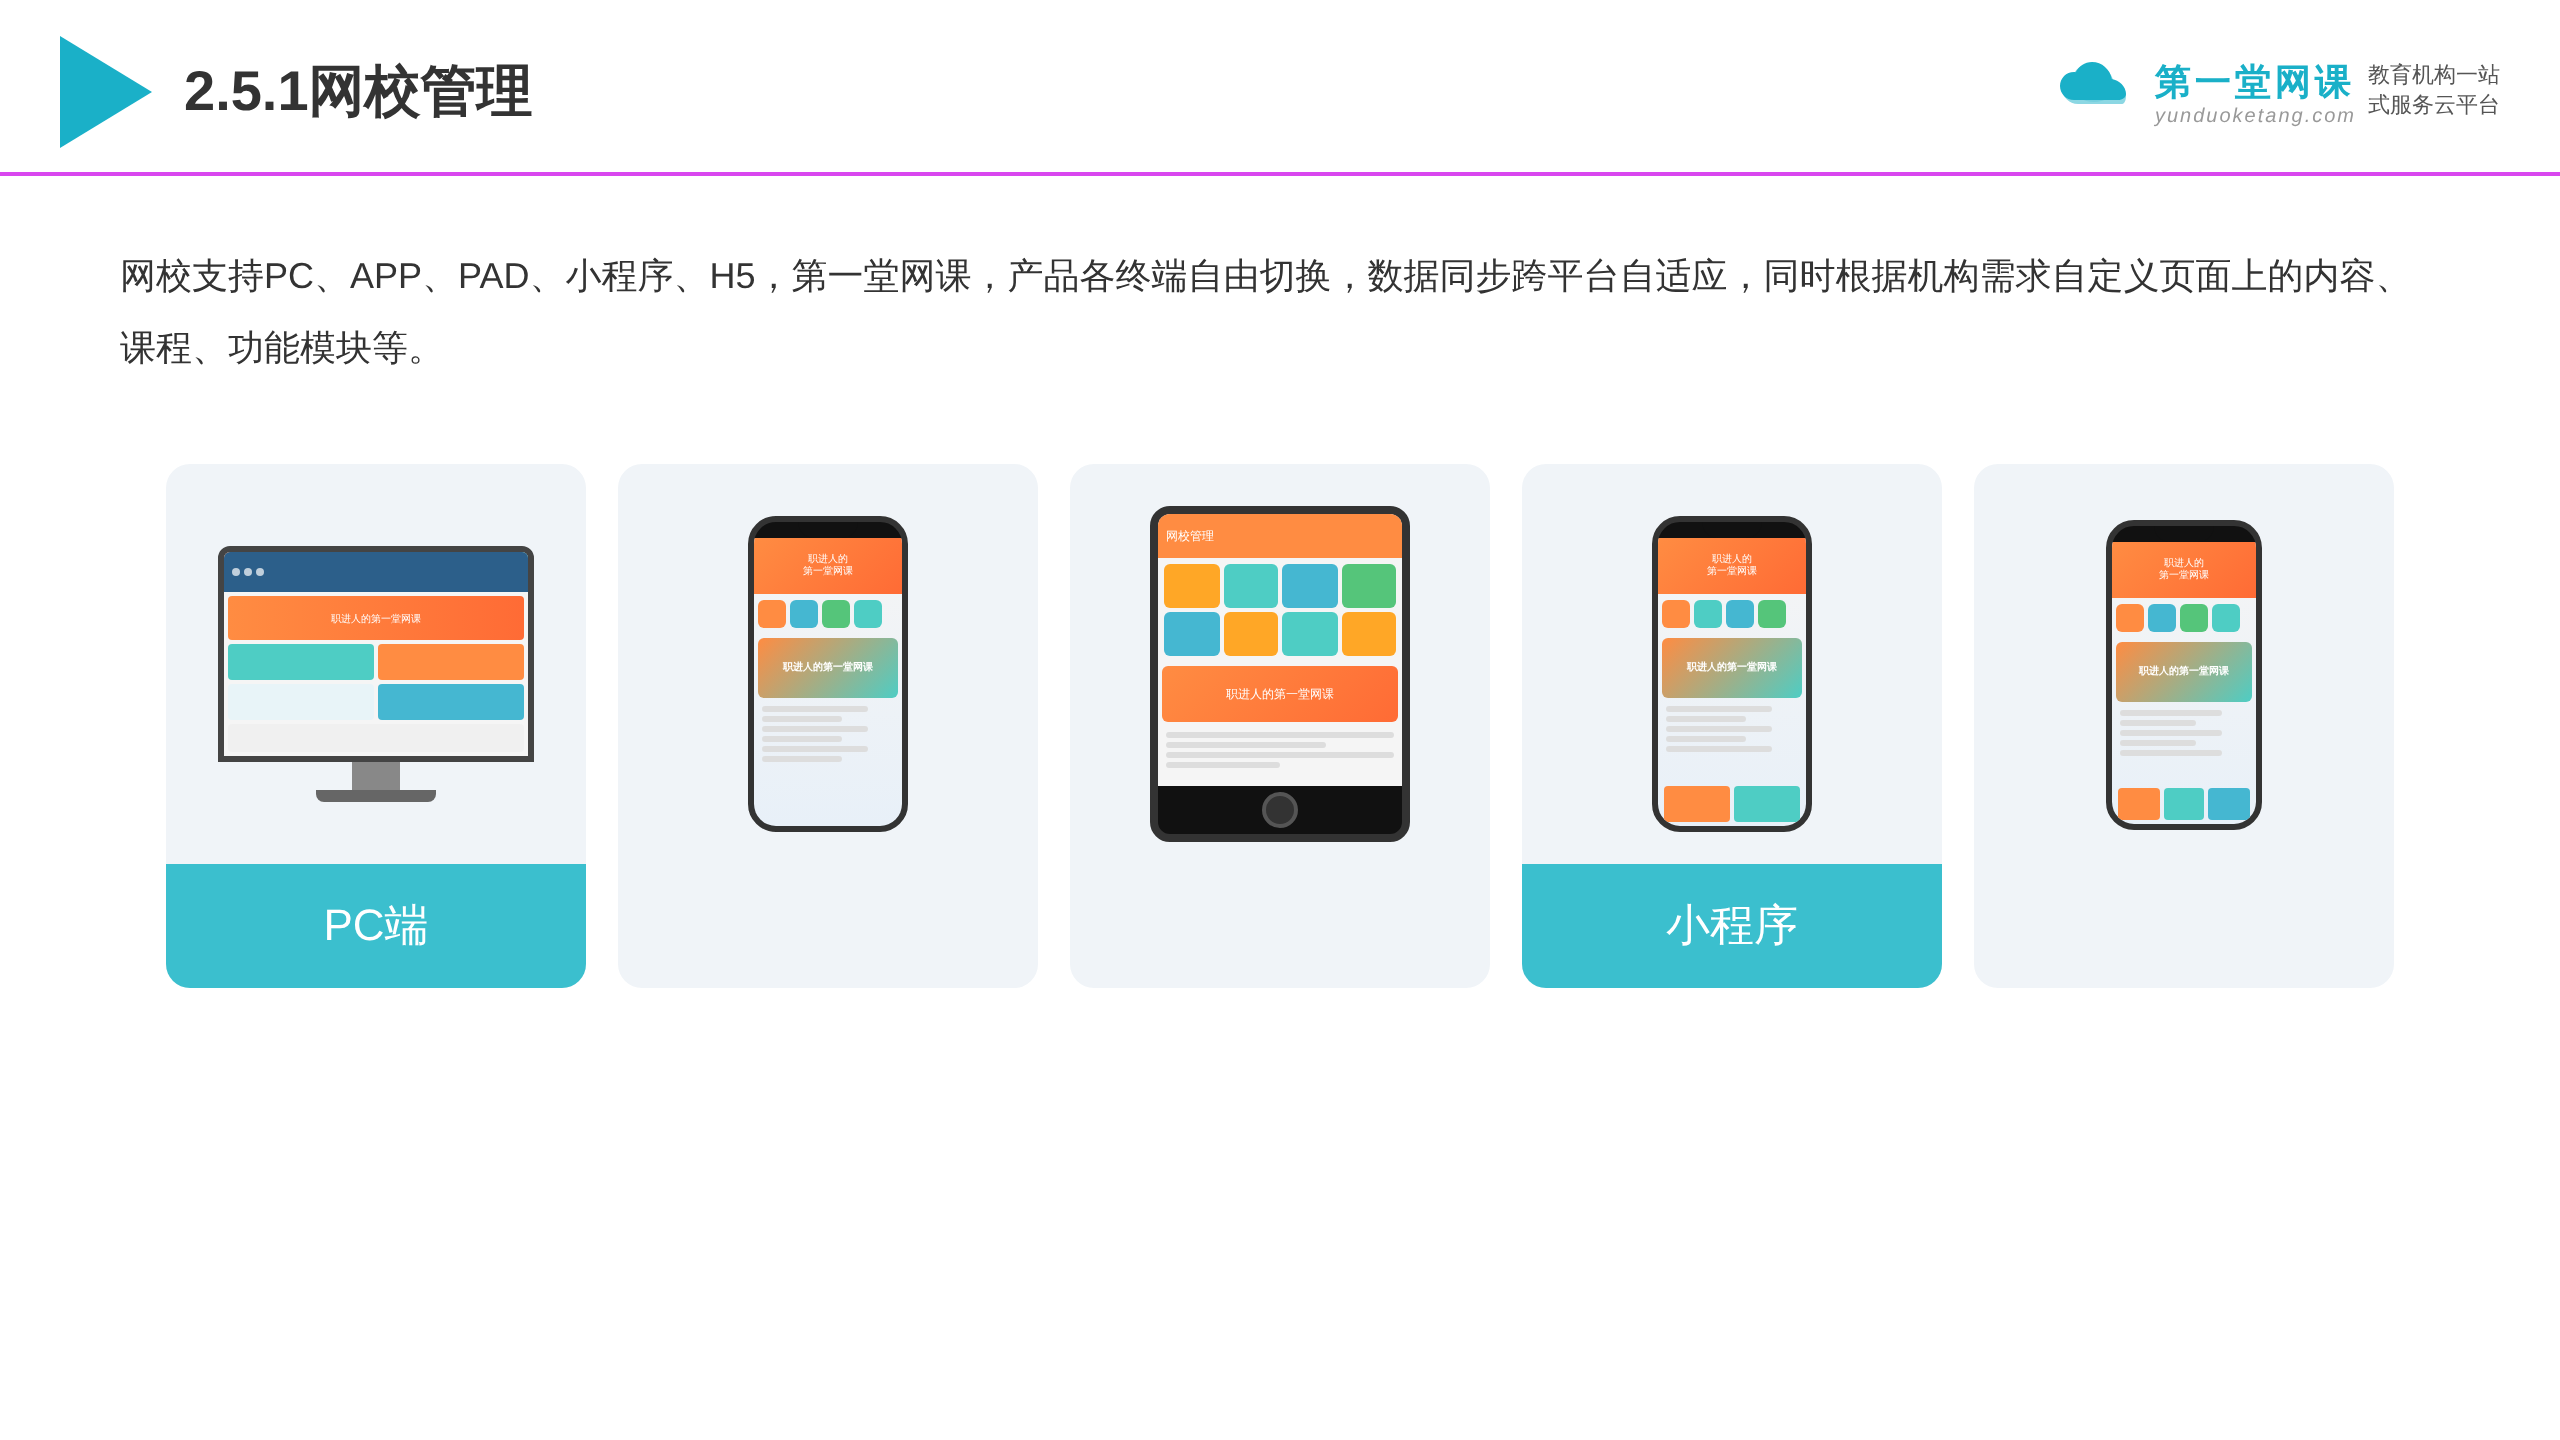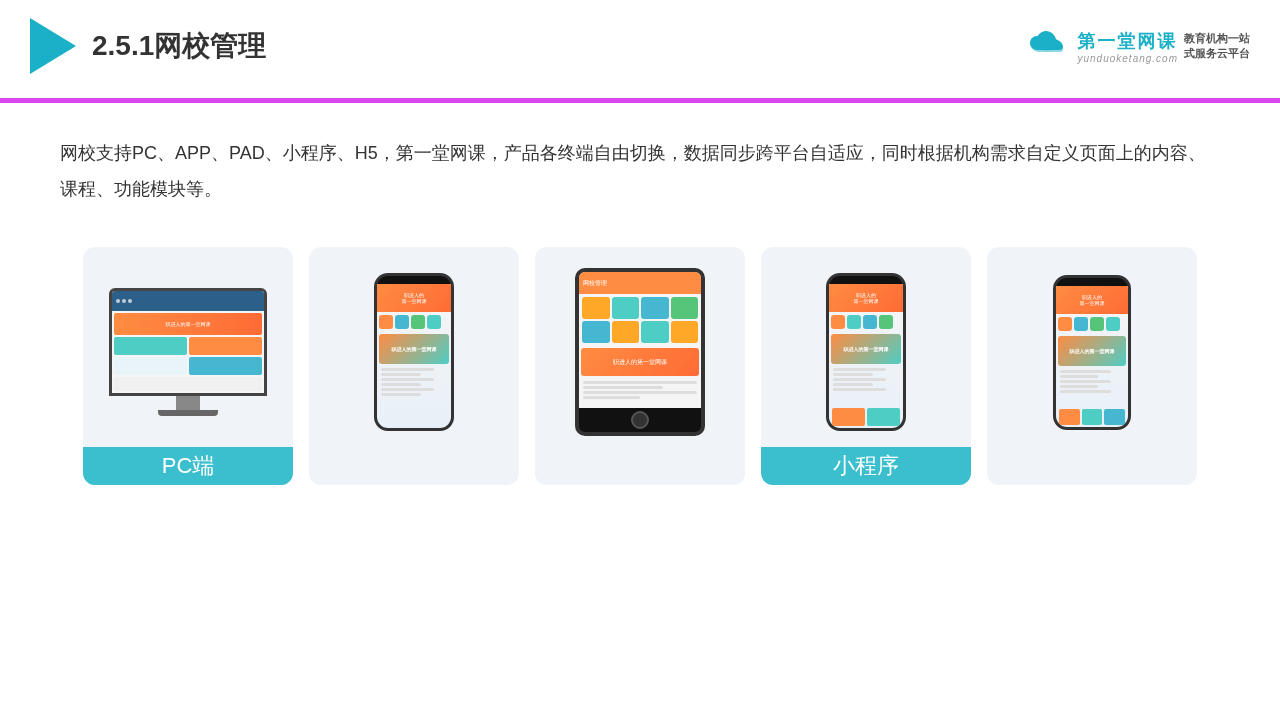--- a/index.html
+++ b/index.html
@@ -10,22 +10,22 @@
       font-family: 'Microsoft YaHei', '微软雅黑', Arial, sans-serif;
       overflow: hidden;
       position: relative;
     }
 
     
     .header {
       display: flex;
       align-items: center;
       justify-content: space-between;
-      padding: 18px 30px 24px 30px;
-      border-bottom: 5px solid #d946ef;
+      padding: 18px 30px 12px 30px;
+      border-bottom: 2px solid #d946ef;
     }
     .header-left {
       display: flex;
       align-items: center;
       gap: 16px;
     }
     .logo-triangle {
       width: 0;
       height: 0;
       border-top: 28px solid transparent;
@@ -61,21 +61,20 @@
       font-size: 10px;
       color: #999;
       letter-spacing: 1px;
       font-style: italic;
     }
     .logo-tagline {
       font-size: 11px;
       color: #555;
       text-align: right;
       line-height: 1.4;
-      font-weight: bold;
     }
 
     
     .description {
       padding: 32px 60px 20px 60px;
       font-size: 18px;
       color: #333;
       line-height: 2;
     }
 
@@ -105,21 +104,21 @@
       justify-content: center;
       padding: 20px 10px 10px 10px;
     }
 
     .card-label {
       width: 100%;
       background: #3bbfce;
       color: #fff;
       font-size: 22px;
       text-align: center;
-      padding: 4px 0;
+      padding: 16px 0;
       font-weight: 500;
     }
 
     
     
     .pc-monitor {
       width: 170px;
       display: flex;
       flex-direction: column;
       align-items: center;

